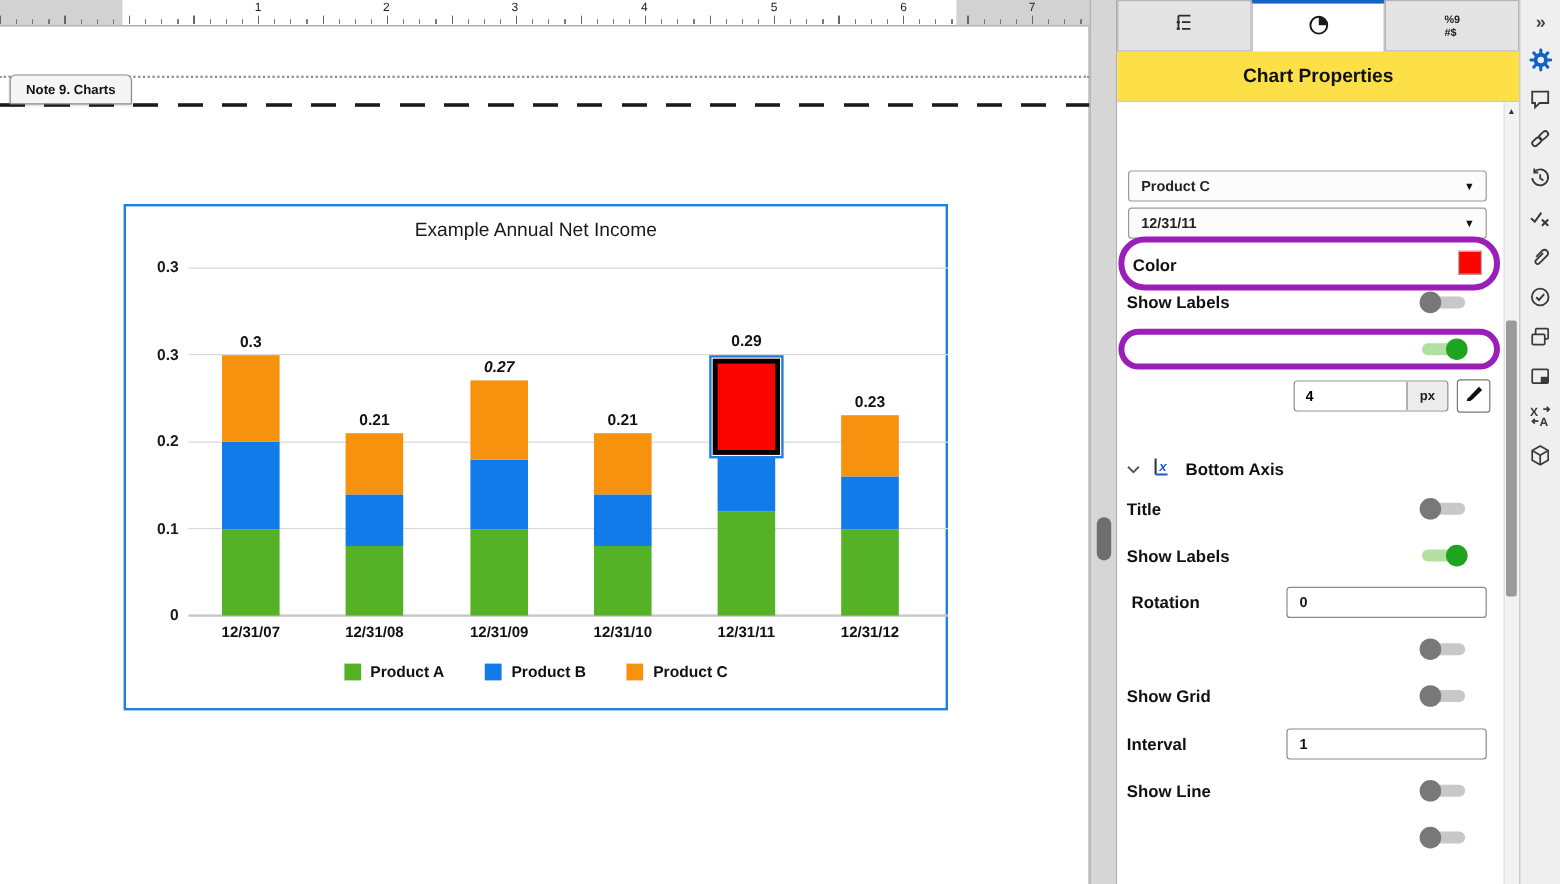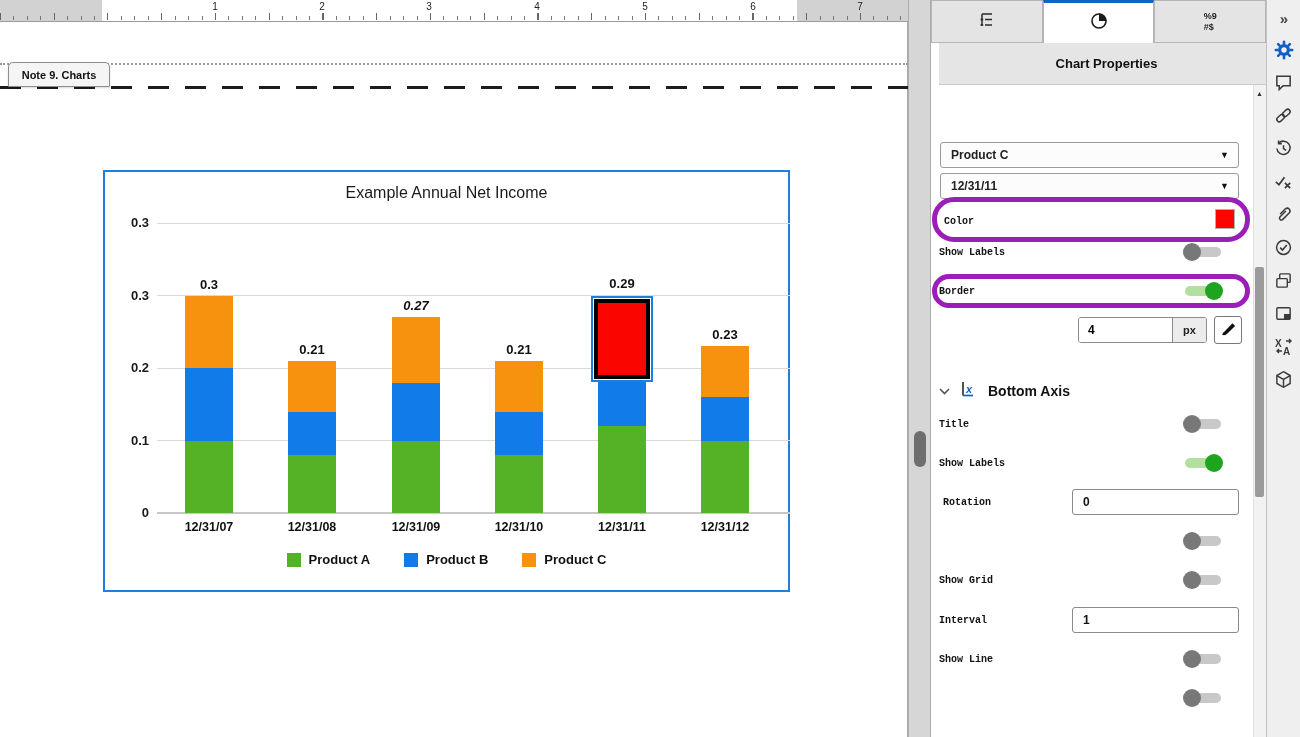--- a/index.html
+++ b/index.html
@@ -47,24 +47,24 @@
   .splitter .grip { position:absolute; left:5px; top:431px; width:12px; height:36px; border-radius:6px; background:#6e6e6e; }
 
   
   .panel { position:absolute; left:931px; top:0; width:335px; height:737px; background:#fff; }
   .panel-tabs { position:absolute; left:0; top:0; width:335px; height:43px; display:flex; background:#dcdcdc; }
   .ptab { flex:1; display:flex; align-items:center; justify-content:center; background:#e4e4e4;
     border:1px solid #b5b5b5; cursor:default; }
   .ptab.active { background:#fff; border-bottom:none; border-top:3px solid #1464c4; }
   .numfmt { font-size:9px; font-weight:700; color:#222; line-height:1.15; text-align:left; }
   .panel-title { position:absolute; left:0; top:43px; width:335px; height:42px; display:flex; align-items:center;
-    justify-content:center; font-size:13px; font-weight:600; color:#111; border-bottom:1px solid #c9c9c9; background:#e5e5e5;margin-left:8px; }
+    justify-content:center; font-size:16px; font-weight:600; color:#111; border-bottom:1px solid #c9c9c9; background:#fde047; }
 
   .prow { position:absolute; left:8px; width:300px; display:flex; align-items:center; }
-  .row-label { font-size:10px; font-weight:700; color:#111;font-family:Liberation Mono, monospace; }
+  .row-label { font-size:14px; font-weight:700; color:#111; }
   .sec-header { gap:9px; }
   .sec-title { font-size:14px; font-weight:700; color:#111; }
   .chev { display:inline-flex; width:12px; }
 
   .dropdown { position:absolute; left:9px; width:299px; height:26px; background:#fcfcfc; border:1px solid #9a9a9a;
     border-radius:3px; display:flex; align-items:center; padding:0 10px; font-size:12px; font-weight:700; color:#222; }
   .dropdown .caret { position:absolute; right:9px; font-size:9px; color:#111; }
 
   .toggle { position:absolute; left:252px; width:40px; height:20px; }
   .toggle .track { position:absolute; left:2px; top:5px; width:36px; height:10px; border-radius:5px; background:#c8c8c8; }
@@ -245,23 +245,20 @@
     <span class="color-swatch" style="top: 209px; background: rgb(250, 5, 0);"></span>
 
     <div class="prow" style="top:240px;height:24px">
       <span class="row-label">Show Labels</span>
     </div>
     <span class="toggle" style="top:242px">
         <span class="track"></span>
         <span class="knob"></span>
       </span>
 
-    <div class="prow" style="top:279px;height:24px">
-      <span class="row-label">Border</span>
-    </div>
     <span class="toggle on" style="top:281px">
         <span class="track"></span>
         <span class="knob"></span>
       </span>
 
     <div class="width-group" style="top:317px">
       <input value="4" style="">
       <span class="width-unit">px</span>
     </div>
     <span class="brush-btn" style="top:316px">

